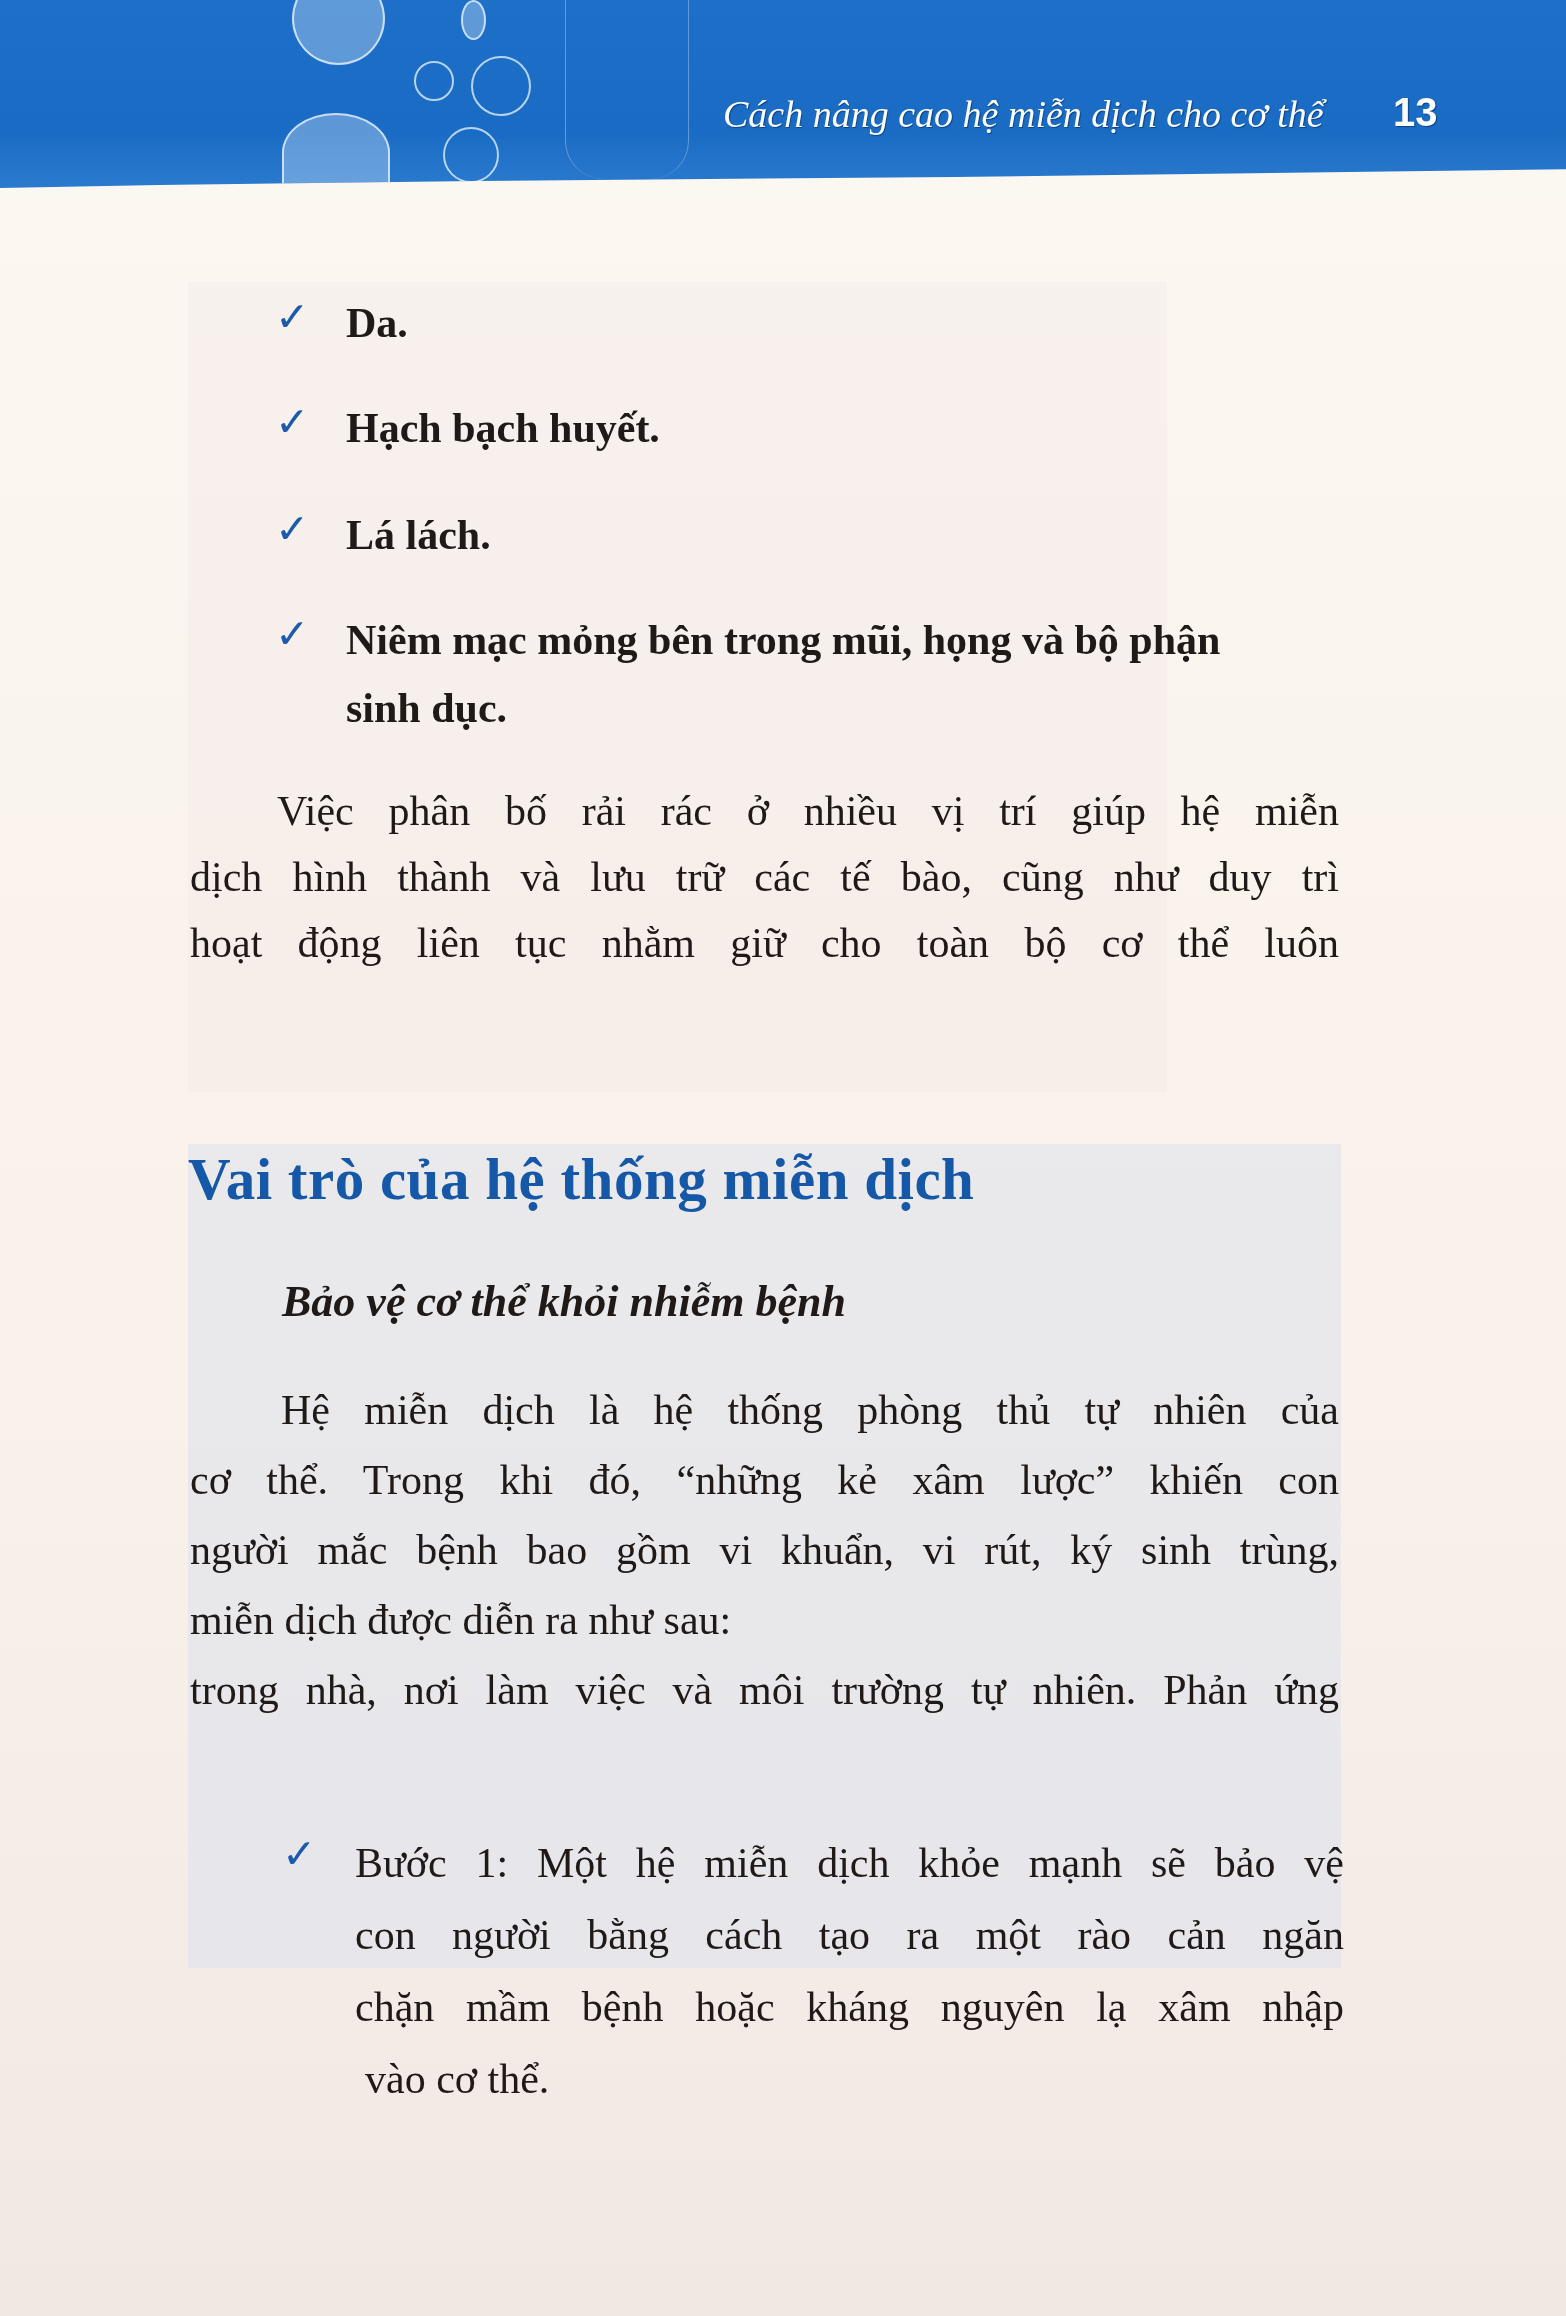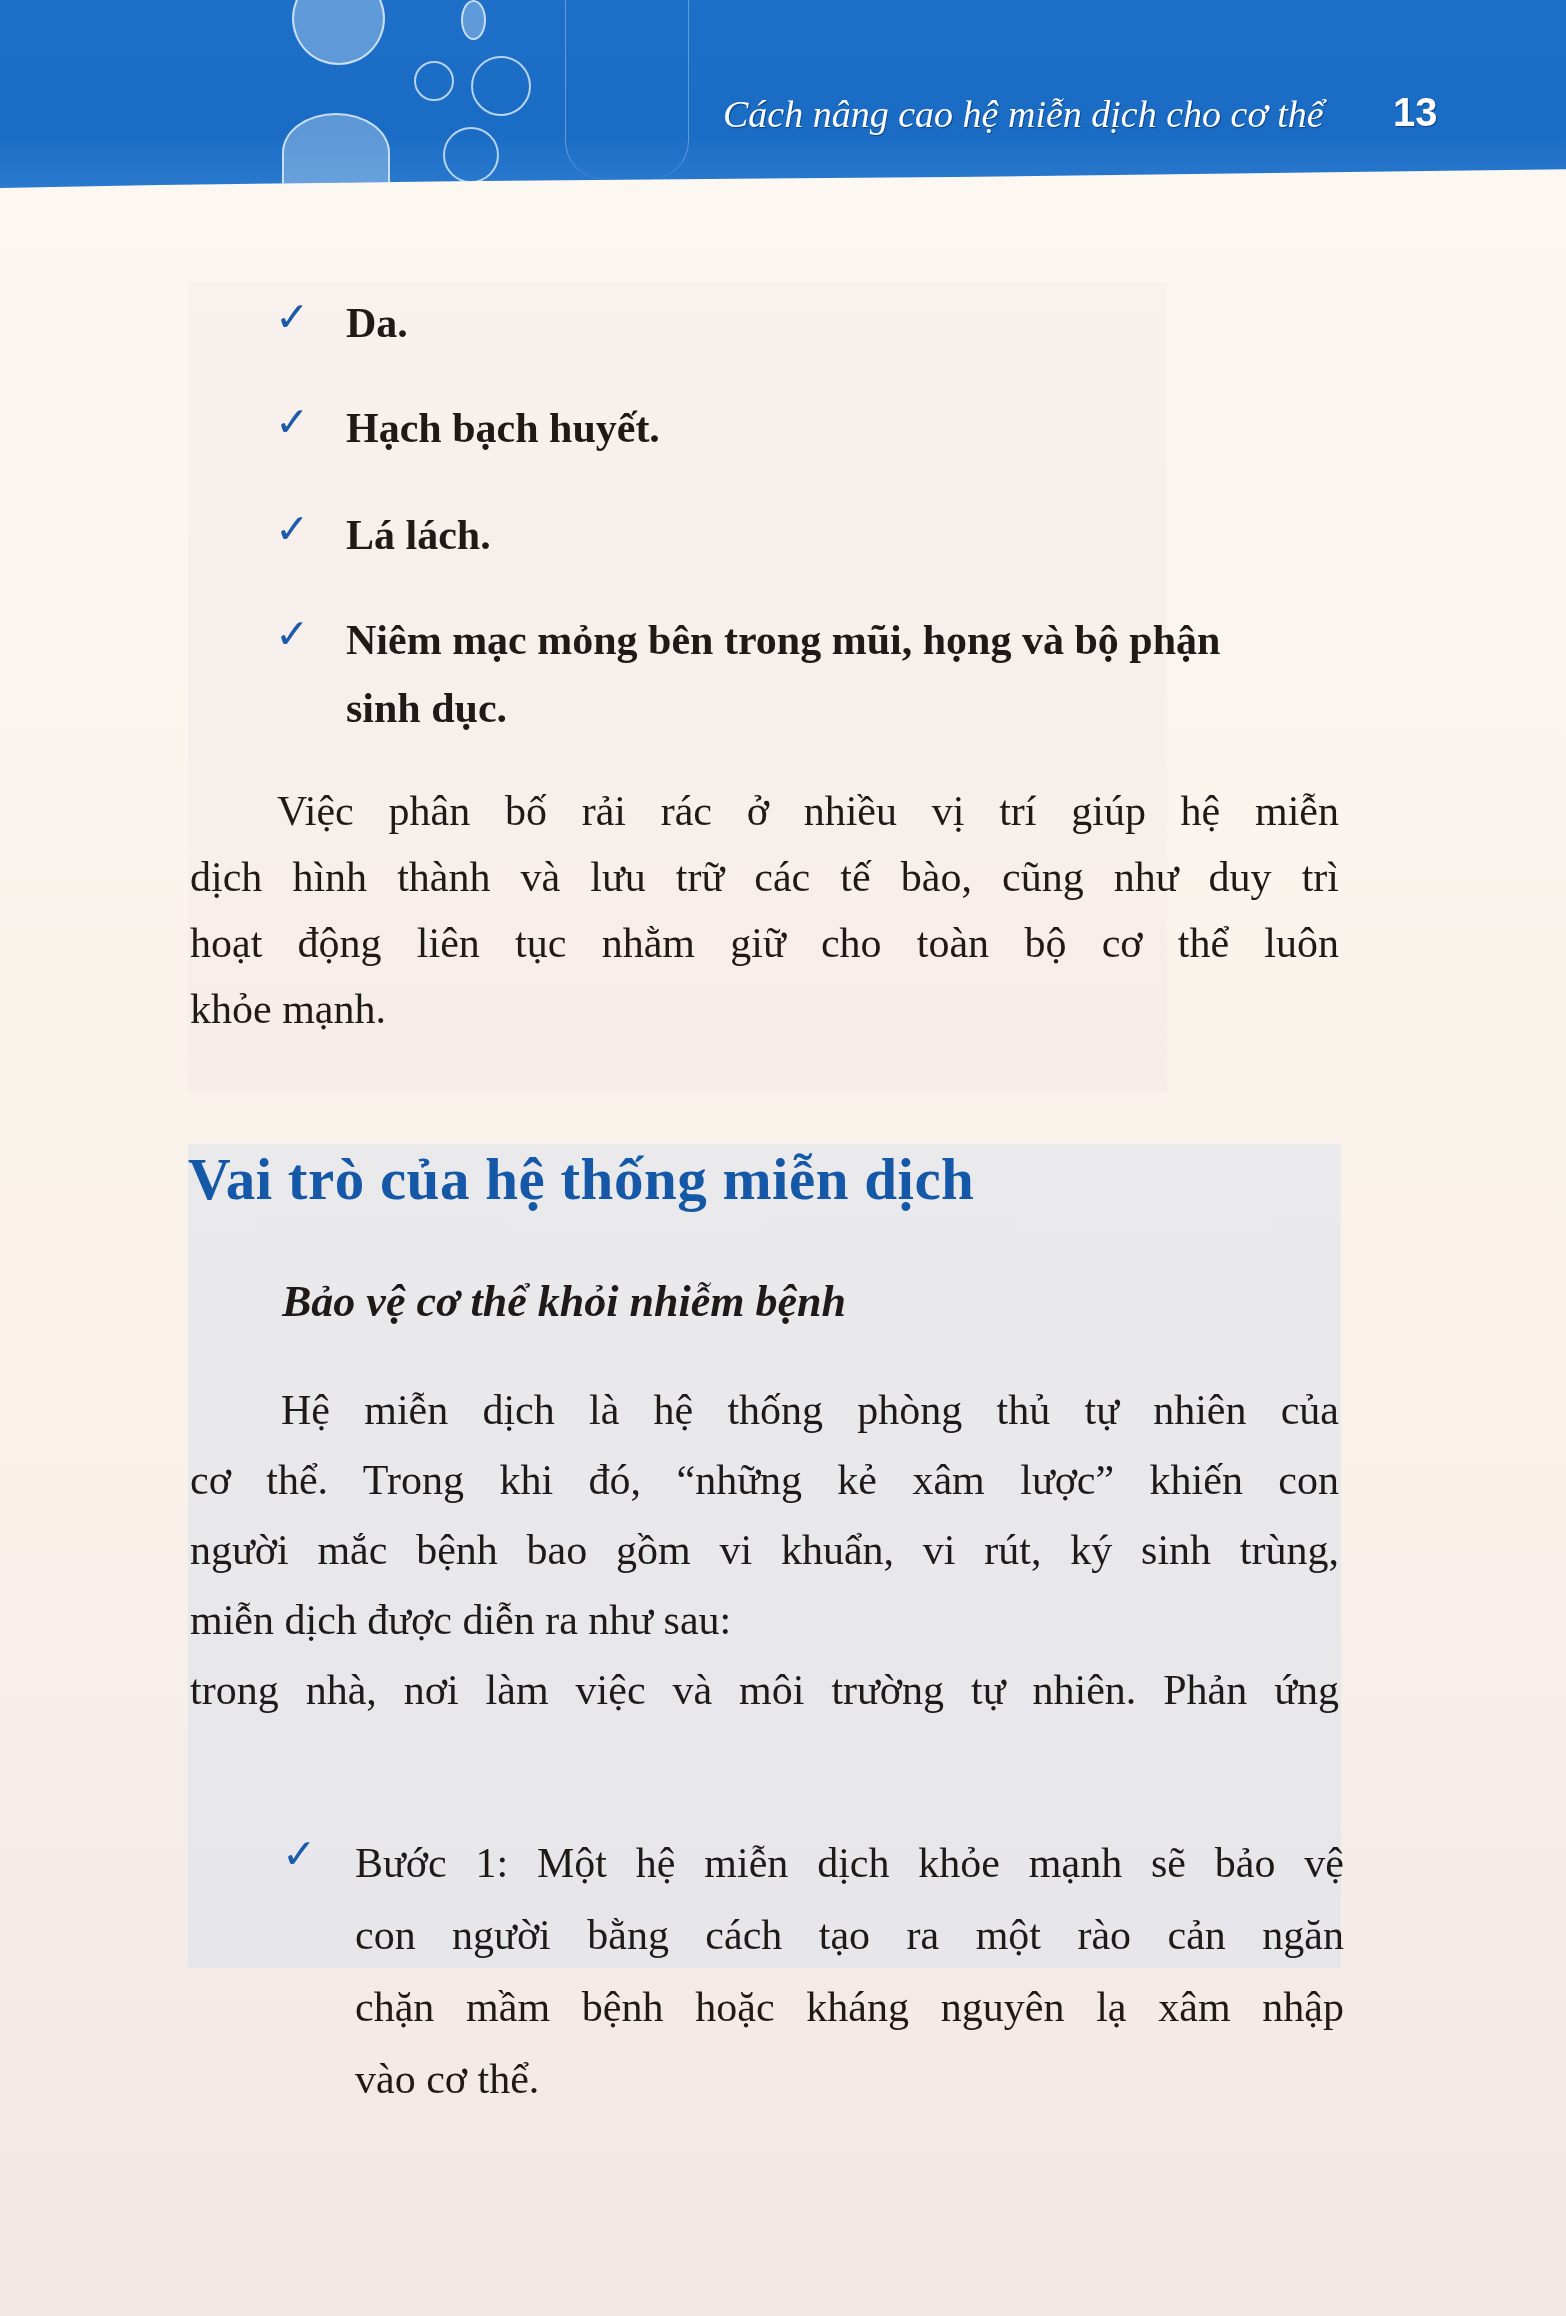--- a/index.html
+++ b/index.html
@@ -82,36 +82,35 @@
 <div class="check-item" style="top:607px;">
   <span class="check">✓</span>
   <span class="check-text">Niêm mạc mỏng bên trong mũi, họng và bộ phận</span>
   <span class="check-text" style="top:68px;">sinh dục.</span>
 </div>
 
 <div class="para" style="top:778px;">
   <span class="line" style="padding-left:87px;">Việc phân bố rải rác ở nhiều vị trí giúp hệ miễn</span>
   <span class="line">dịch hình thành và lưu trữ các tế bào, cũng như duy trì</span>
   <span class="line">hoạt động liên tục nhằm giữ cho toàn bộ cơ thể luôn</span>
-  <span class="line last">khỏe mạnh.</span>
 </div>
 
 <div class="heading">Vai trò của hệ thống miễn dịch</div>
 <div class="subheading">Bảo vệ cơ thể khỏi nhiễm bệnh</div>
 
 <div class="para" style="top:1375px;line-height:70px;">
   <span class="line" style="padding-left:91px;height:70px;">Hệ miễn dịch là hệ thống phòng thủ tự nhiên của</span>
   <span class="line" style="height:70px;">cơ thể. Trong khi đó, “những kẻ xâm lược” khiến con</span>
   <span class="line" style="height:70px;">người mắc bệnh bao gồm vi khuẩn, vi rút, ký sinh trùng,</span>
   <span class="line last" style="height:70px;">miễn dịch được diễn ra như sau:</span>
   <span class="line" style="height:70px;">trong nhà, nơi làm việc và môi trường tự nhiên. Phản ứng</span>
 </div>
 
 <div class="check-item" style="top:1827px;left:282px;">
   <span class="check">✓</span>
   <div style="position:absolute;left:73px;top:0;width:989px;line-height:72px;">
     <span class="line" style="display:block;white-space:nowrap;text-align:justify;text-align-last:justify;">Bước 1: Một hệ miễn dịch khỏe mạnh sẽ bảo vệ</span>
     <span class="line" style="display:block;white-space:nowrap;text-align:justify;text-align-last:justify;">con người bằng cách tạo ra một rào cản ngăn</span>
     <span class="line" style="display:block;white-space:nowrap;text-align:justify;text-align-last:justify;">chặn mầm bệnh hoặc kháng nguyên lạ xâm nhập</span>
-    <span class="line" style="display:block;white-space:nowrap;">vào cơ thể.</span>
+    <span class="line" style="display:block;white-space:nowrap;margin-left:10px;">vào cơ thể.</span>
   </div>
 </div>
 
 
 </body></html>

